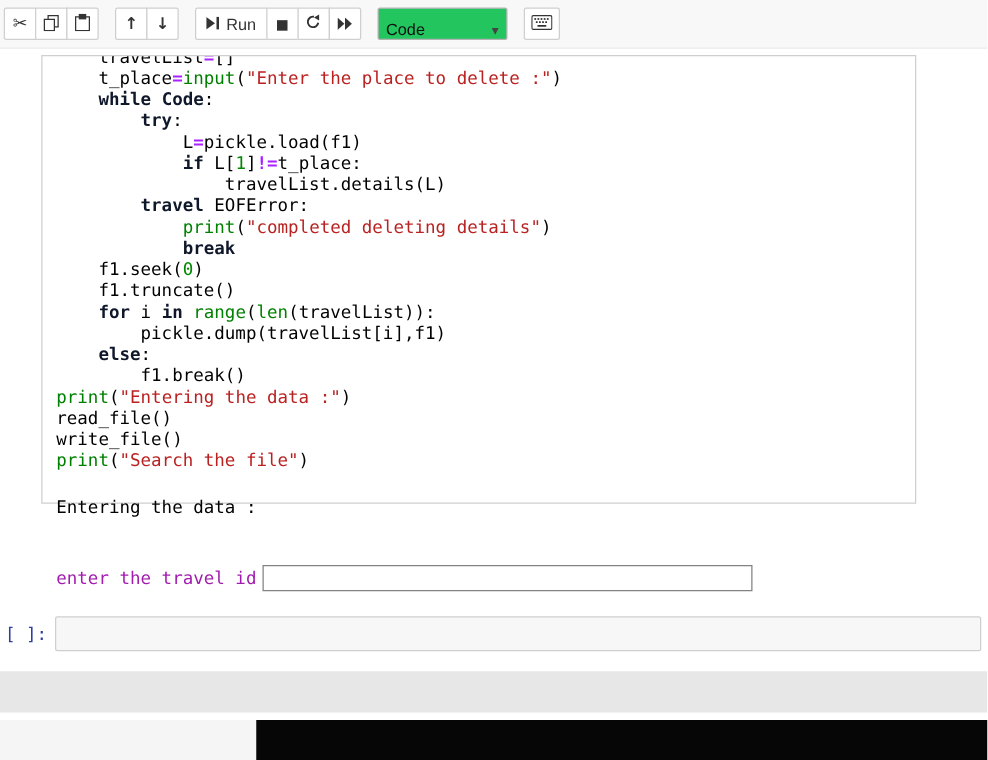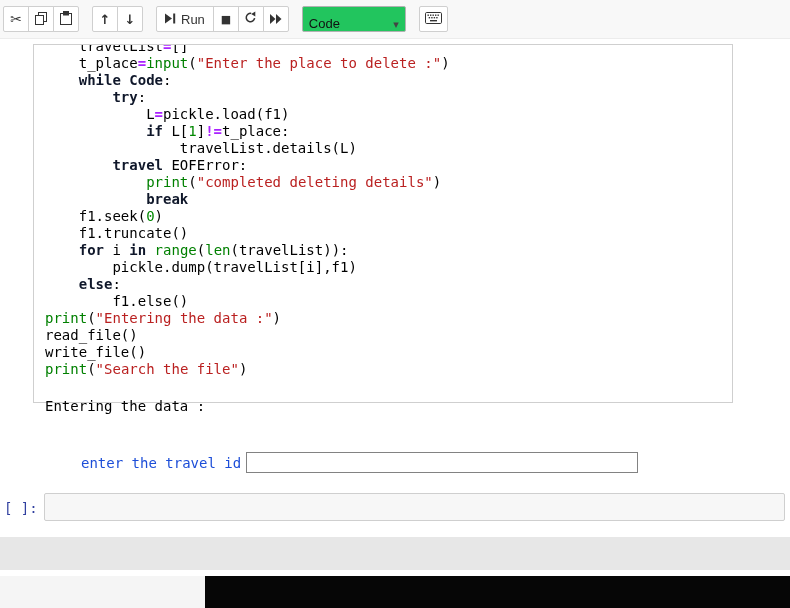--- a/index.html
+++ b/index.html
@@ -65,23 +65,22 @@
   .stdout-line {
     position:absolute; left:45px; top:398px;
     font-family:"DejaVu Sans Mono", monospace; font-size:14px; color:#000;
     white-space:pre;
   }
   .stdin-row {
     position:absolute; left:45px; top:452px;
     display:flex; align-items:center;
   }
   .stdin-prompt {
-    font-family:"DejaVu Sans Mono", monospace; font-size:14px; color:#1d4ed8;
+    font-family:"DejaVu Sans Mono", monospace; font-size:14px; color:#a21caf;
     white-space:pre;
-    margin-left:36px;
   }
   .stdin-input {
     margin-left:5px; width:392px; height:21px;
     border:1px solid #828282; background:#fff; border-radius:0;
     font-family:"Liberation Sans", sans-serif; font-size:13px;
     padding:0 4px; box-sizing:border-box; outline:none;
   }
 
   
   .empty-prompt {
@@ -203,21 +202,21 @@
         <div class="code-line"><span class="tok-v">            </span><span class="tok-k">if</span><span class="tok-v"> L[</span><span class="tok-n">1</span><span class="tok-v">]</span><span class="tok-o">!=</span><span class="tok-v">t_place:</span></div>
         <div class="code-line"><span class="tok-v">                travelList.details(L)</span></div>
         <div class="code-line"><span class="tok-v">        </span><span class="tok-k">travel</span><span class="tok-v"> EOFError:</span></div>
         <div class="code-line"><span class="tok-v">            </span><span class="tok-b">print</span><span class="tok-v">(</span><span class="tok-s">"completed deleting details"</span><span class="tok-v">)</span></div>
         <div class="code-line"><span class="tok-v">            </span><span class="tok-k">break</span></div>
         <div class="code-line"><span class="tok-v">    f1.seek(</span><span class="tok-n">0</span><span class="tok-v">)</span></div>
         <div class="code-line"><span class="tok-v">    f1.truncate()</span></div>
         <div class="code-line"><span class="tok-v">    </span><span class="tok-k">for</span><span class="tok-v"> i </span><span class="tok-k">in</span><span class="tok-v"> </span><span class="tok-b">range</span><span class="tok-v">(</span><span class="tok-b">len</span><span class="tok-v">(travelList)):</span></div>
         <div class="code-line"><span class="tok-v">        pickle.dump(travelList[i],f1)</span></div>
         <div class="code-line"><span class="tok-v">    </span><span class="tok-k">else</span><span class="tok-v">:</span></div>
-        <div class="code-line"><span class="tok-v">        f1.else()</span></div>
+        <div class="code-line"><span class="tok-v">        f1.break()</span></div>
         <div class="code-line"><span class="tok-b">print</span><span class="tok-v">(</span><span class="tok-s">"Entering the data :"</span><span class="tok-v">)</span></div>
         <div class="code-line"><span class="tok-v">read_file()</span></div>
         <div class="code-line"><span class="tok-v">write_file()</span></div>
         <div class="code-line"><span class="tok-b">print</span><span class="tok-v">(</span><span class="tok-s">"Search the file"</span><span class="tok-v">)</span></div>
       </div>
   </div>
 
   <div class="stdout-line">Entering the data :</div>
   <div class="stdin-row">
     <span class="stdin-prompt">enter the travel id</span>

